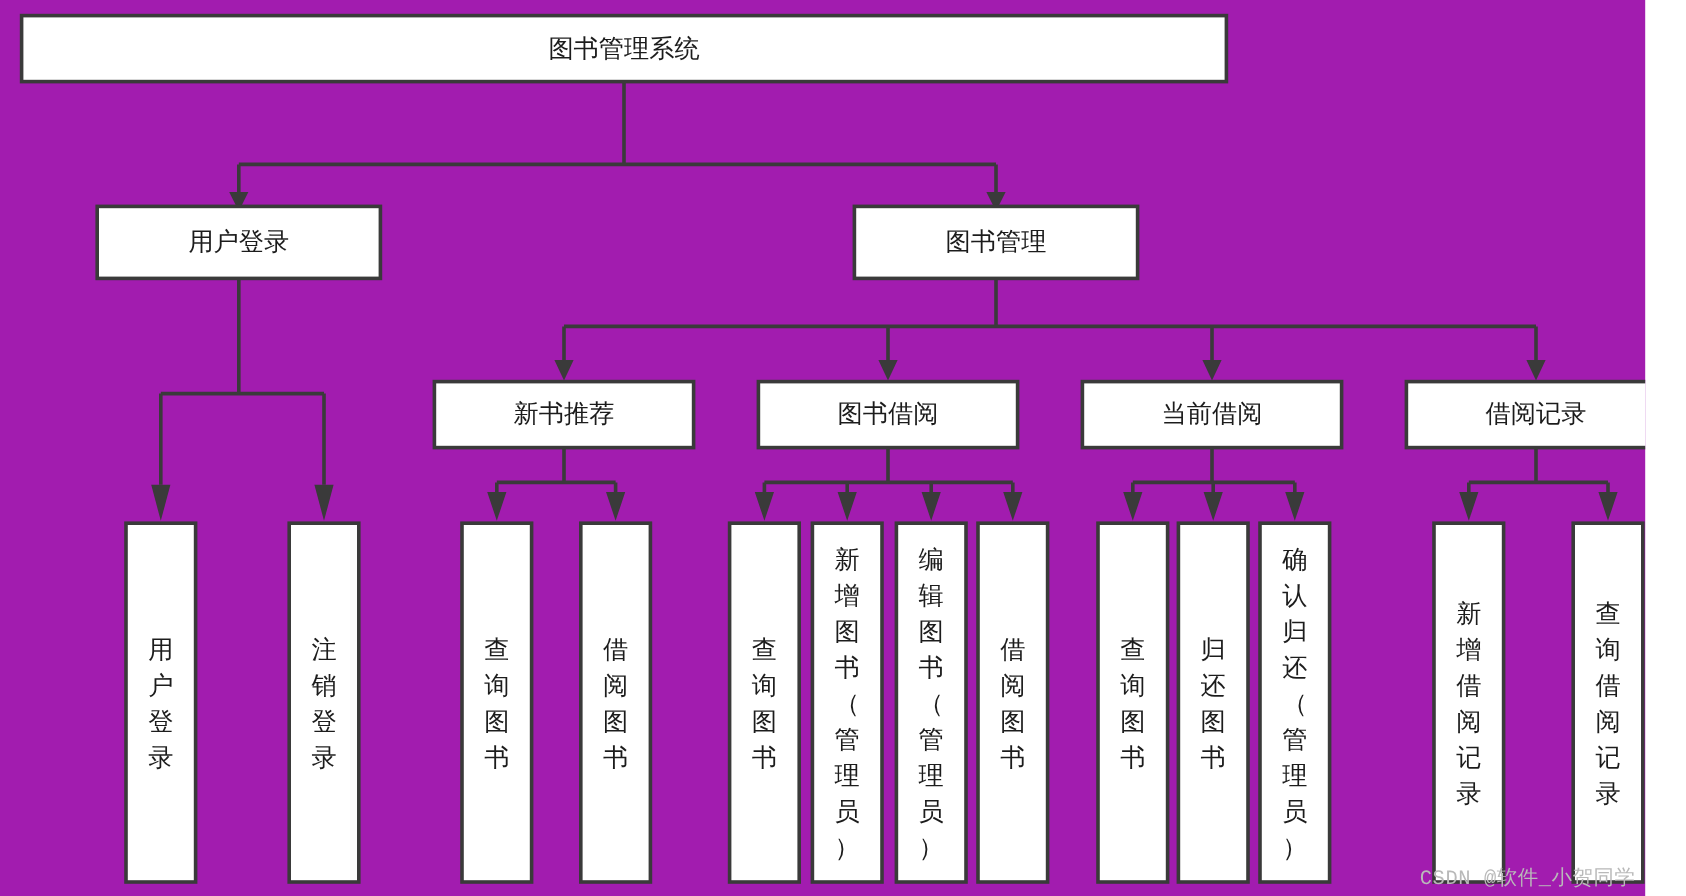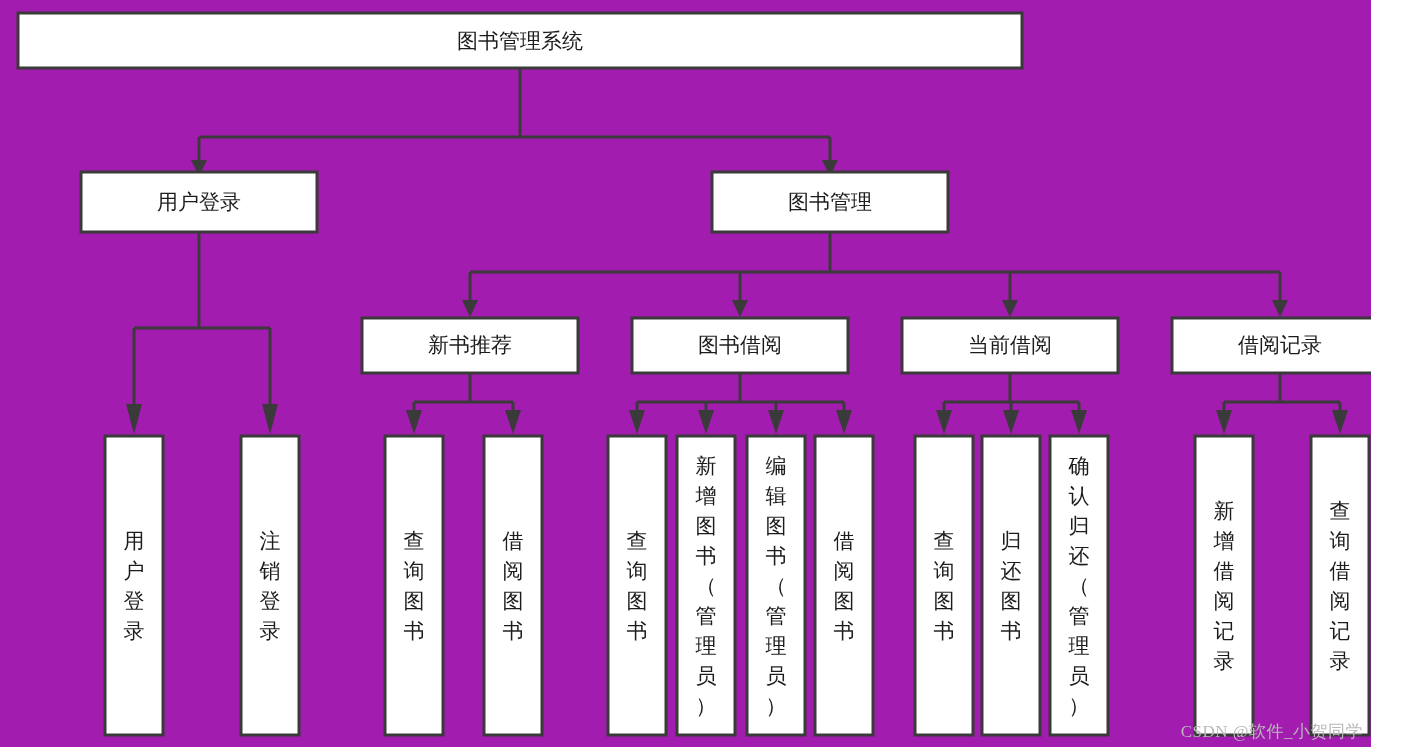--- a/index.html
+++ b/index.html
@@ -50,21 +50,21 @@
   .node-label-v {
     font-family: "Liberation Sans", "DejaVu Sans", sans-serif;
     font-size: 21px;
     fill: #1c1c1c;
     text-anchor: middle;
   }
   .watermark {
     position: absolute;
     right: 8px;
     bottom: 4px;
-    font-family: Liberation Serif, serif;
+    font-family: Liberation Mono, monospace;
     font-size: 17px;
     color: #b9b9b9;
     white-space: nowrap;
     letter-spacing: 0.5px;
     user-select: none;
     margin-left: 19px;
   }
 </style>
 </head>
 <body>

